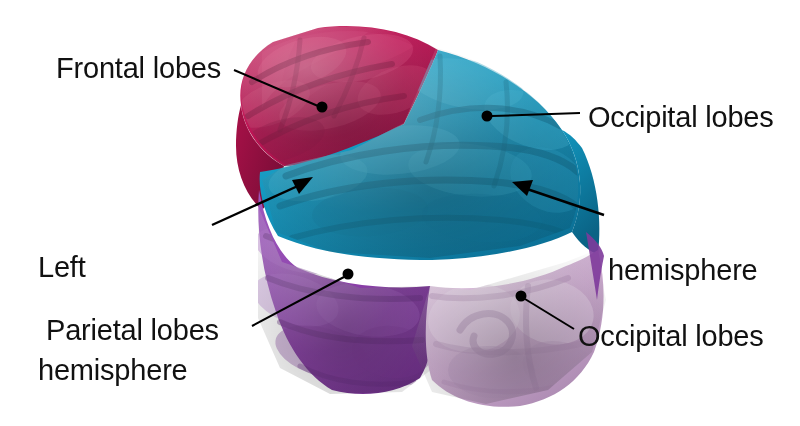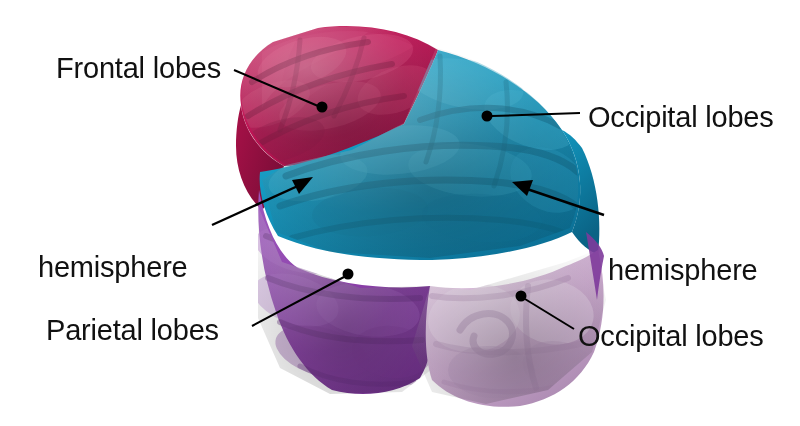--- a/index.html
+++ b/index.html
@@ -264,20 +264,21 @@
       <line x1="574" y1="329" x2="525" y2="299" stroke="#000" stroke-width="2"></line>
       <circle cx="521" cy="296" r="5.5" fill="#000"></circle>
     </g>
   </svg>
 
   <div class="label" id="lbl-frontal">Frontal lobes</div>
 
   <div class="label" id="lbl-parietal">Occipital lobes</div>
 
   <div class="label" id="lbl-left">
+    <div>Left</div>
     <div>hemisphere</div>
   </div>
 
   <div class="label" id="lbl-right">
     <div>hemisphere</div>
   </div>
 
   <div class="label" id="lbl-temporal">Parietal lobes</div>
 
   <div class="label" id="lbl-occipital">Occipital lobes</div>

